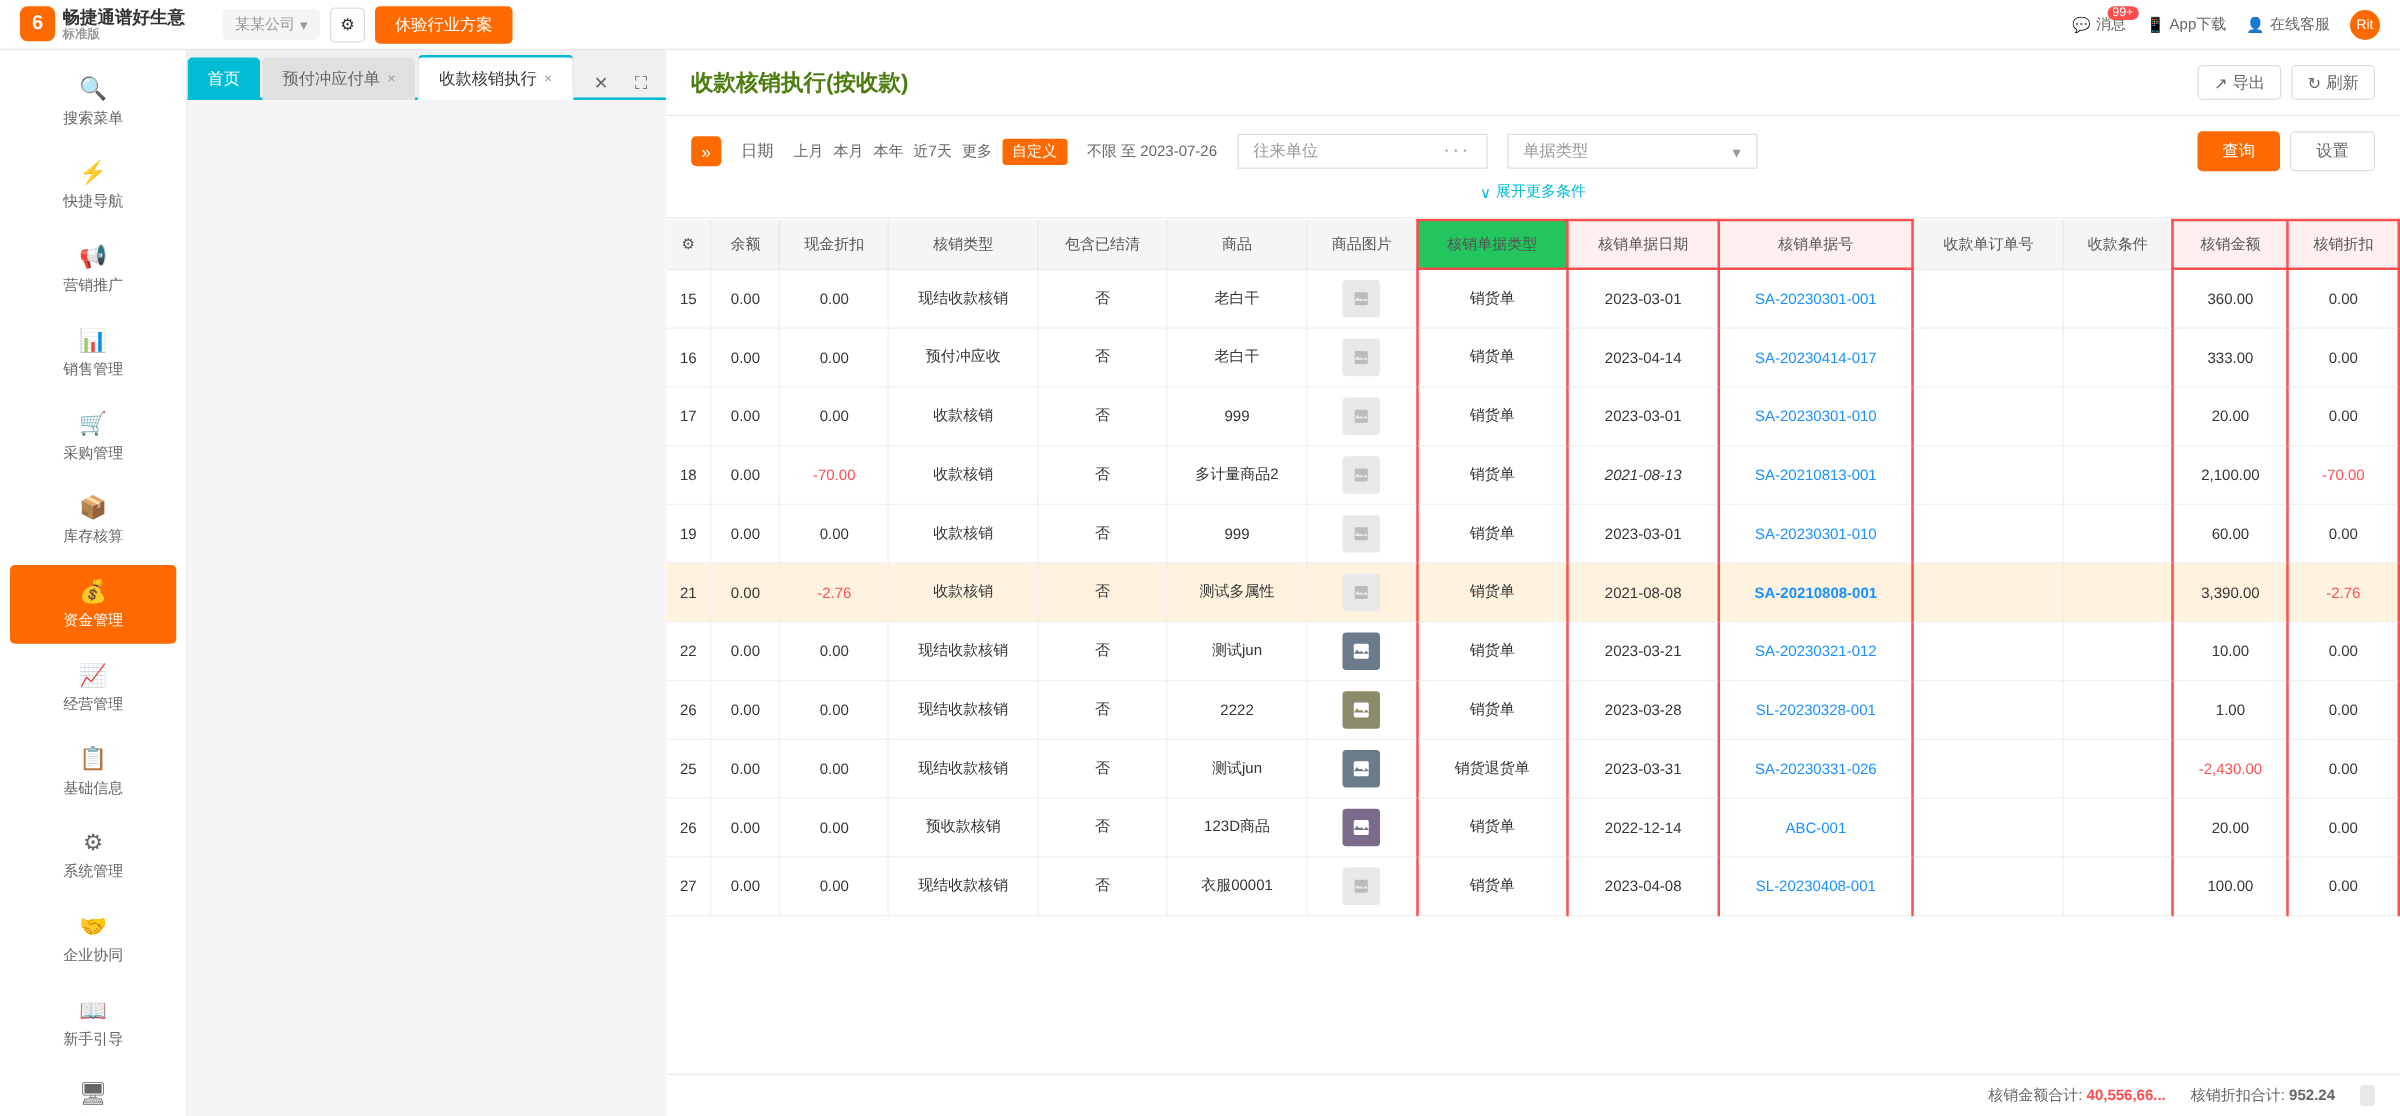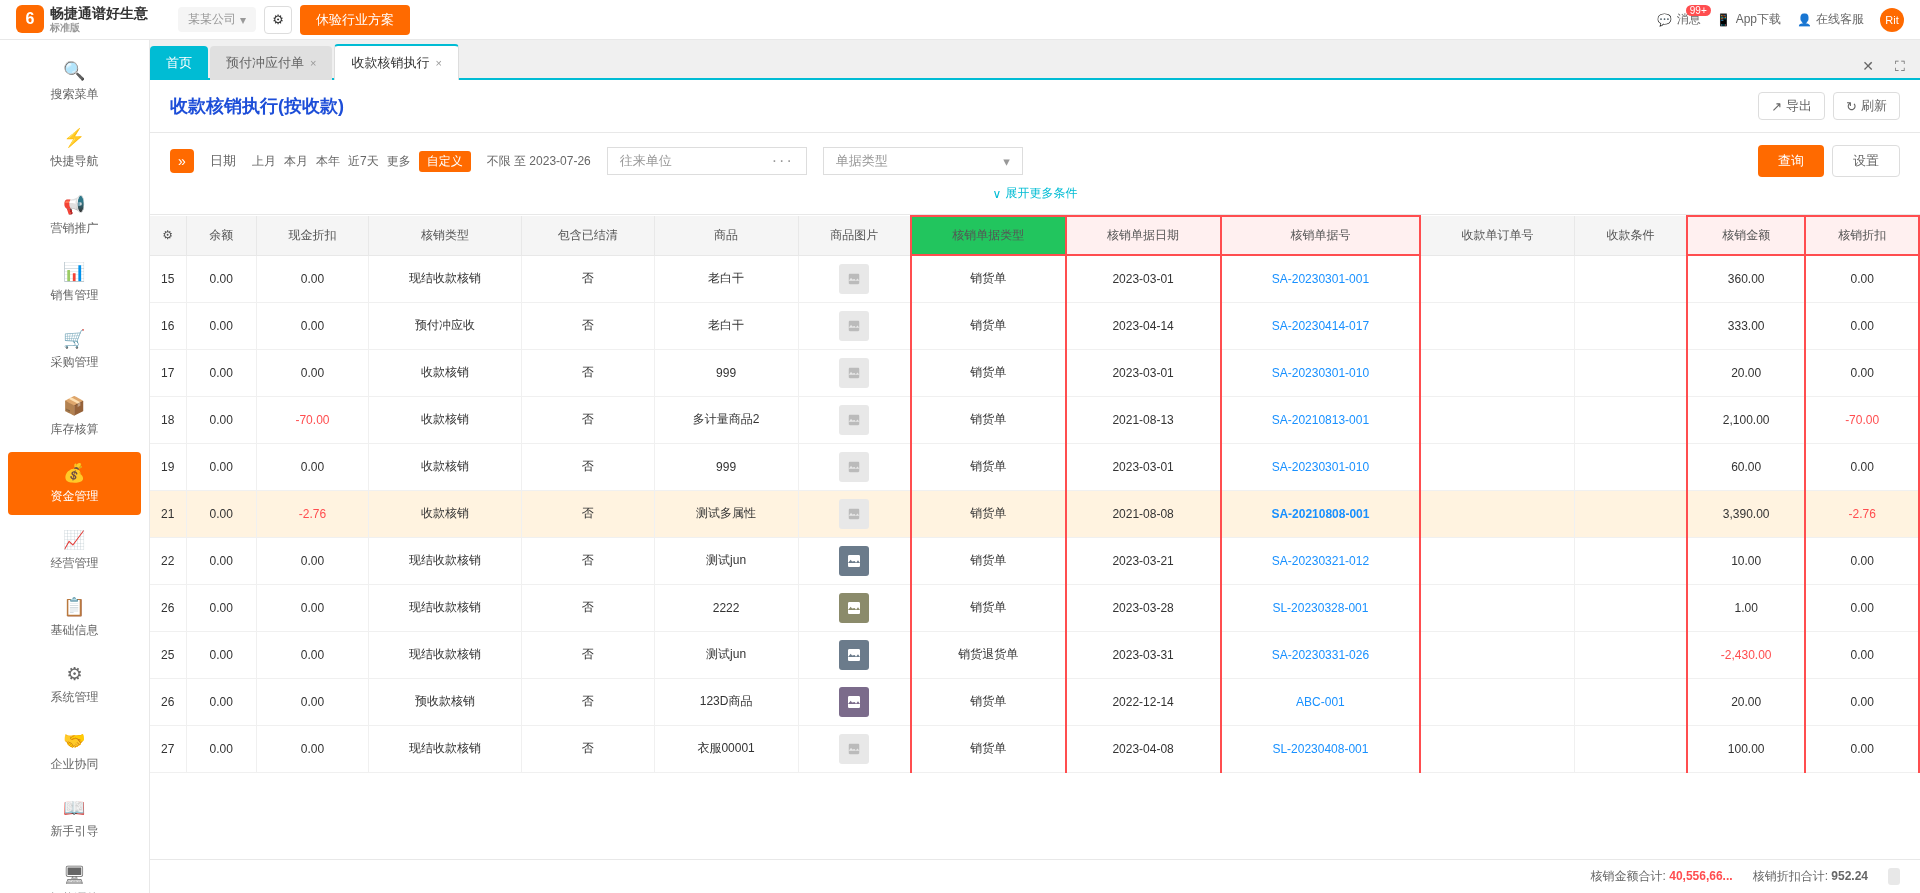--- a/index.html
+++ b/index.html
@@ -25,37 +25,37 @@
     
     .main-layout { display: flex; height: calc(893px - 40px); }
 
     
     .sidebar { width: 150px; background: #fff; border-right: 1px solid #e8e8e8; display: flex; flex-direction: column; padding: 8px 0; }
     .sidebar-item { display: flex; flex-direction: column; align-items: center; padding: 10px 8px; cursor: pointer; gap: 4px; color: #666; font-size: 12px; border-radius: 4px; margin: 2px 8px; }
     .sidebar-item.active { background: #ff6a00; color: #fff; border-radius: 4px; }
     .sidebar-icon { font-size: 18px; }
 
     
-    .content { flex: 1; display: flex; flex-direction: column; overflow: hidden; }
+    .content { flex: 1; display: flex; overflow: hidden; }
 
     
     .tab-bar { height: 40px; background: #f0f0f0; display: flex; align-items: flex-end; padding: 0 0 0 0; border-bottom: 2px solid #00bcd4; }
     .tab { display: flex; align-items: center; gap: 6px; padding: 8px 16px; cursor: pointer; font-size: 13px; background: #e0e0e0; border-radius: 4px 4px 0 0; margin-right: 2px; color: #666; position: relative; top: 2px; }
     .tab.active { background: #fff; color: #333; border-top: 2px solid #00bcd4; border-left: 1px solid #ddd; border-right: 1px solid #ddd; font-weight: 500; }
     .tab-home { background: #00bcd4; color: #fff; border-radius: 4px 4px 0 0; }
     .tab-close { font-size: 11px; color: #999; cursor: pointer; }
     .tab-bar-actions { margin-left: auto; display: flex; align-items: center; padding: 0 8px; gap: 8px; }
     .tab-action-btn { width: 24px; height: 24px; display: flex; align-items: center; justify-content: center; cursor: pointer; color: #666; font-size: 14px; }
 
     
     .page-content { flex: 1; overflow: hidden; display: flex; flex-direction: column; background: #f5f5f5; }
 
     
     .page-header { background: #fff; padding: 12px 20px; display: flex; align-items: center; justify-content: space-between; border-bottom: 1px solid #e8e8e8; }
-    .page-title { font-size: 18px; font-weight: bold; color: #1d4ed8; }
+    .page-title { font-size: 18px; font-weight: bold; color: #4d7c0f; }
     .header-actions { display: flex; gap: 8px; }
     .btn-export { display: flex; align-items: center; gap: 4px; color: #666; cursor: pointer; font-size: 13px; border: 1px solid #ddd; padding: 4px 12px; border-radius: 4px; background: #fff; }
     .btn-refresh { display: flex; align-items: center; gap: 4px; color: #666; cursor: pointer; font-size: 13px; border: 1px solid #ddd; padding: 4px 12px; border-radius: 4px; background: #fff; }
 
     
     .filter-area { background: #fff; padding: 12px 20px; border-bottom: 1px solid #e8e8e8; }
     .filter-row { display: flex; align-items: center; gap: 16px; }
     .filter-expand-btn { width: 24px; height: 24px; background: #ff6a00; color: #fff; border: none; border-radius: 4px; cursor: pointer; font-size: 14px; display: flex; align-items: center; justify-content: center; }
     .filter-label { font-size: 13px; color: #666; }
     .filter-date-options { display: flex; align-items: center; gap: 8px; }
@@ -343,21 +343,21 @@
       <td class="negative">-70.00</td>
       <td>收款核销</td>
       <td>否</td>
       <td>多计量商品2</td>
       <td style="text-align:center;"><div class="img-placeholder">
         <svg width="14" height="14" viewBox="0 0 24 24" fill="#bbb">
                       <path d="M21 19V5c0-1.1-.9-2-2-2H5c-1.1 0-2 .9-2 2v14c0 1.1.9 2 2 2h14c1.1 0 2-.9 2-2zm-8-7l2.03 2.71L18 11l3 4H3l4-5 2.03 2.71L13 12z"></path>
                     </svg>
       </div></td>
       <td style="border-left:2px solid #ff4d4f; border-right:2px solid #ff4d4f;">销货单</td>
-      <td style="border-left:2px solid #ff4d4f; border-right:2px solid #ff4d4f;">2021-08-13</td>
+      <td style="border-left:2px solid #ff4d4f; border-right:2px solid #ff4d4f;font-style:italic;">2021-08-13</td>
       <td style="border-left:2px solid #ff4d4f; border-right:2px solid #ff4d4f;"><a class="link-text">SA-20210813-001</a></td>
       <td></td>
       <td></td>
       <td style="border-left:2px solid #ff4d4f; border-right:2px solid #ff4d4f;">2,100.00</td>
       <td style="border-left:2px solid #ff4d4f; border-right:2px solid #ff4d4f;" class="negative">-70.00</td>
     </tr>
               <tr>
       <td>19</td>
       <td>0.00</td>
       <td>0.00</td>

